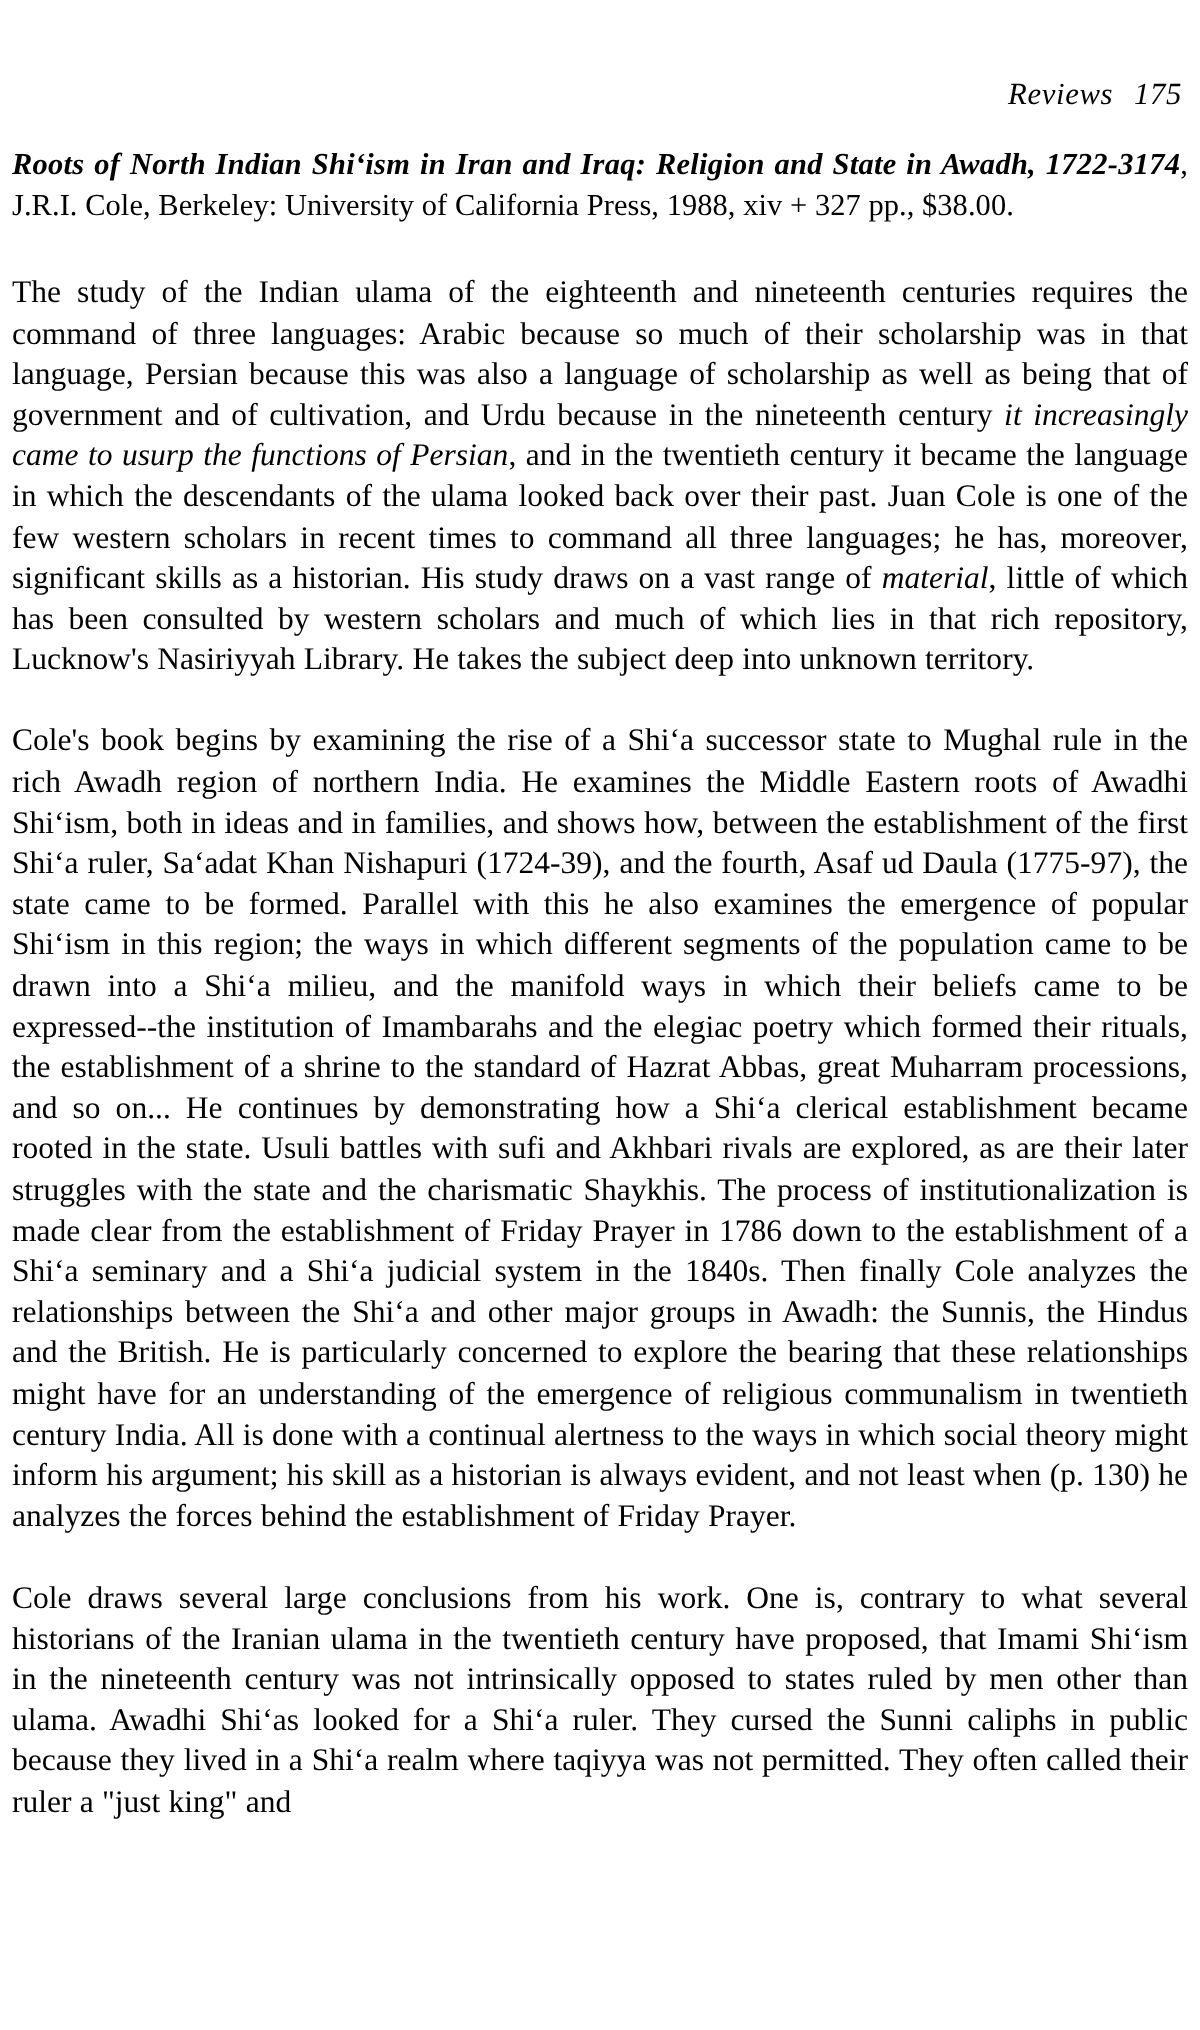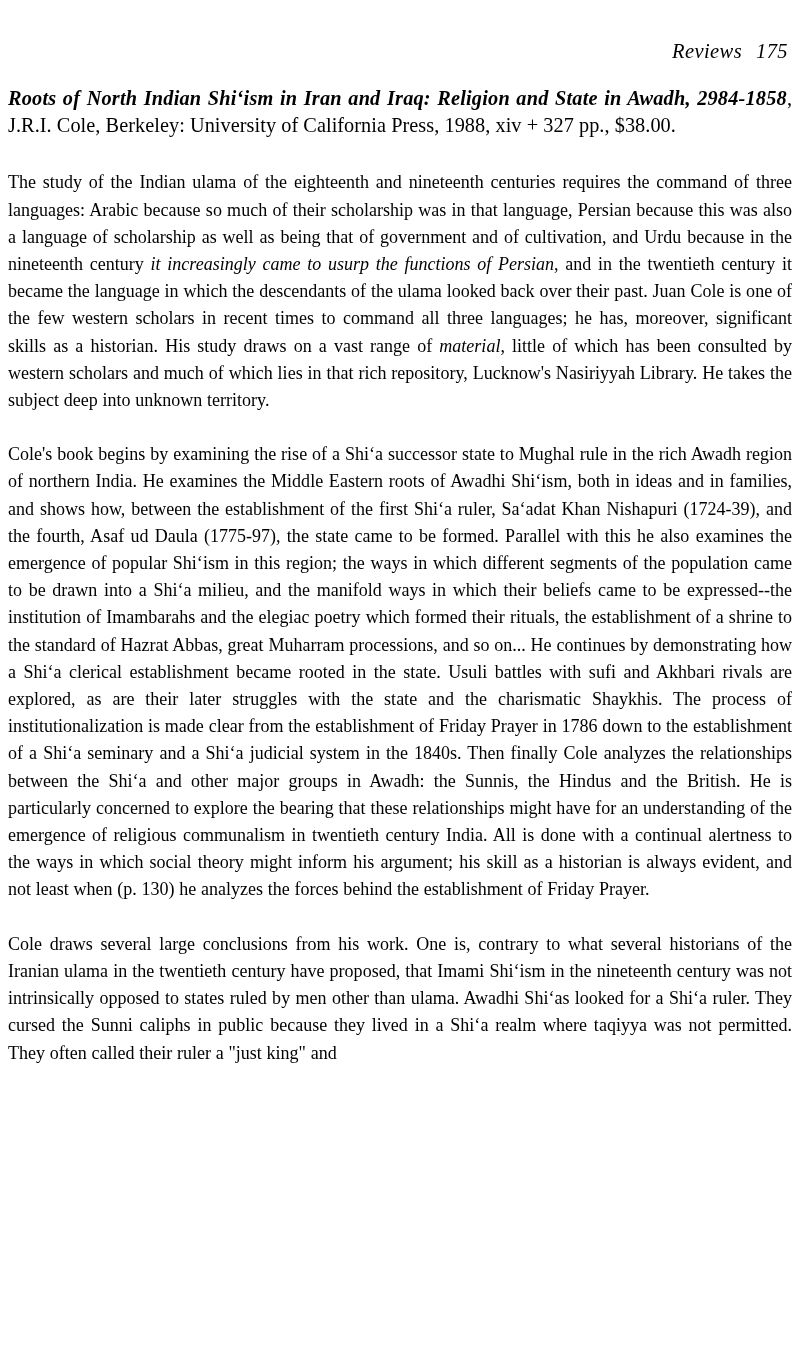--- a/index.html
+++ b/index.html
@@ -15,21 +15,21 @@
     font-family: "Liberation Serif", "DejaVu Serif", serif;
     color: #000000;
     -webkit-font-smoothing: none;
   }
 
   .page {
     position: relative;
     width: 800px;
     height: 999px;
     box-sizing: border-box;
-    padding: 4px 8px 0 8px;
+    padding: 16px 8px 0 8px;
   }
 
   
   .running-head {
     text-align: right;
     font-style: italic;
     font-size: 20.5px;
     letter-spacing: 0.4px;
     padding-top: 5px;
     padding-right: 4px;
@@ -55,21 +55,21 @@
     font-style: italic;
     letter-spacing: 0.2px;
   }
 
   
   .body-block {
     margin-top: 30px;
   }
   p.para {
     margin: 0 0 27px 0;
-    font-size: 18px;
+    font-size: 21px;
     line-height: 27.2px;
     text-align: justify;
     text-align-last: left;
     letter-spacing: 0.01px;
     word-spacing: 0.2px;
   }
   p.para:last-child {
     margin-bottom: 16px;
   }
   p.para .it {
@@ -84,21 +84,21 @@
 </head>
 <body>
 
 <div class="page">
 
   <div class="running-head">
     <span>Reviews</span><span class="folio">175</span>
   </div>
 
   <div class="citation">
-    <span class="bi">Roots of North Indian Shi‘ism in Iran and Iraq: Religion and State in Awadh, 2984-1858</span><span>, J.R.I. Cole, Berkeley: University of California Press, 1988, xiv + 327 pp., $38.00.</span>
+    <span class="bi">Roots of North Indian Shi‘ism in Iran and Iraq: Religion and State in Awadh, 1722-3174</span><span>, J.R.I. Cole, Berkeley: University of California Press, 1988, xiv + 327 pp., $38.00.</span>
   </div>
 
   <div class="body-block">
       <p class="para"><span>The study of the Indian ulama of the eighteenth and nineteenth centuries requires the command of three languages:  Arabic because so much of their scholarship was in that language, Persian because this was also a language of scholarship as well as being that of government and of cultivation, and Urdu because in the nineteenth century </span><span class="it">it increasingly came to usurp the functions of Persian</span><span>, and in the twentieth century it became the language in which the descendants of the ulama looked back over their past.  Juan Cole is one of the few western scholars in recent times to command all three languages; he has, moreover, significant skills as a historian.  His study draws on a vast range of </span><span class="it">material</span><span>, little of which has been consulted by western scholars and much of which lies in that rich repository, Lucknow's Nasiriyyah Library.  He takes the subject deep into unknown territory.</span></p>
       <p class="para"><span>Cole's book begins by examining the rise of a Shi‘a successor state to Mughal rule in the rich Awadh region of northern India.  He examines the Middle Eastern roots of Awadhi Shi‘ism, both in ideas and in families, and shows how, between the establishment of the first Shi‘a ruler, Sa‘adat Khan Nishapuri (1724-39), and the fourth, Asaf ud Daula (1775-97), the state came to be formed.  Parallel with this he also examines the emergence of popular Shi‘ism in this region; the ways in which different segments of the population came to be drawn into a Shi‘a milieu, and the manifold ways in which their beliefs came to be expressed--the institution of Imambarahs and the elegiac poetry which formed their rituals, the establishment of a shrine to the standard of Hazrat Abbas, great Muharram processions, and so on...  He continues by demonstrating how a Shi‘a clerical establishment became rooted in the state.  Usuli battles with sufi and Akhbari rivals are explored, as are their later struggles with the state and the charismatic Shaykhis.  The process of institutionalization is made clear from the establishment of Friday Prayer in 1786 down to the establishment of a Shi‘a seminary and a Shi‘a judicial system in the 1840s.  Then finally Cole analyzes the relationships between the Shi‘a and other major groups in Awadh:  the Sunnis, the Hindus and the British.  He is particularly concerned to explore the bearing that these relationships might have for an understanding of the emergence of religious communalism in twentieth century India.  All is done with a continual alertness to the ways in which social theory might inform his argument; his skill as a historian is always evident, and not least when (p. 130) he analyzes the forces behind the establishment of Friday Prayer.</span></p>
       <p class="para"><span>Cole draws several large conclusions from his work.  One is, contrary to what several historians of the Iranian ulama in the twentieth century have proposed, that Imami Shi‘ism in the nineteenth century was not intrinsically opposed to states ruled by men other than ulama.  Awadhi Shi‘as looked for a Shi‘a ruler.  They cursed the Sunni caliphs in public because they lived in a Shi‘a realm where taqiyya was not permitted.  They often called their ruler a "just king" and</span></p>
     </div>
 
 </div>
 

